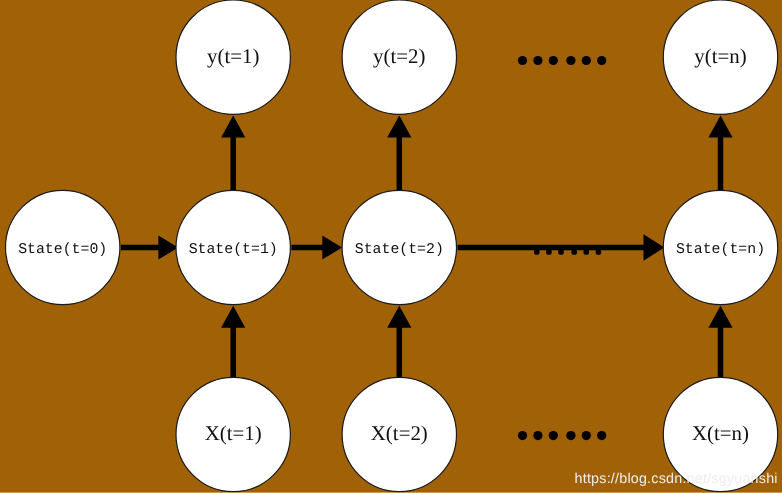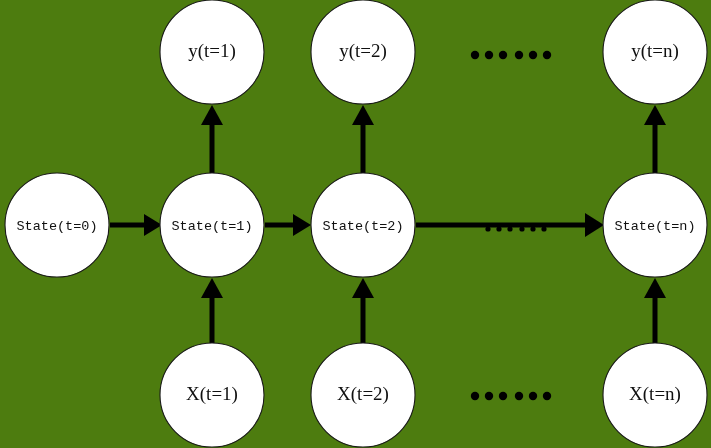--- a/index.html
+++ b/index.html
@@ -7,21 +7,21 @@
     padding: 0;
     background: #ffffff;
   }
   body {
     font-family: "Liberation Serif", serif;
   }
   #canvas-wrap {
     position: relative;
     width: 711px;
     height: 448px;
-    background: #4d7c0f;
+    background: #a16207;
     overflow: hidden;
   }
   #diagram-svg {
     position: absolute;
     left: 0;
     top: 0;
     width: 711px;
     height: 448px;
     display: block;
   }
@@ -191,14 +191,15 @@
       <circle class="ellipsis-dot" cx="475" cy="396" r="4.2"></circle>
       <circle class="ellipsis-dot" cx="489" cy="396" r="4.2"></circle>
       <circle class="ellipsis-dot" cx="503" cy="396" r="4.2"></circle>
       <circle class="ellipsis-dot" cx="519" cy="396" r="4.2"></circle>
       <circle class="ellipsis-dot" cx="533" cy="396" r="4.2"></circle>
       <circle class="ellipsis-dot" cx="547" cy="396" r="4.2"></circle>
     </g>
 
   </svg>
 
+  <div class="watermark-text">https://blog.csdn.net/sgyuanshi</div>
 
 </div>
 
 </body></html>

